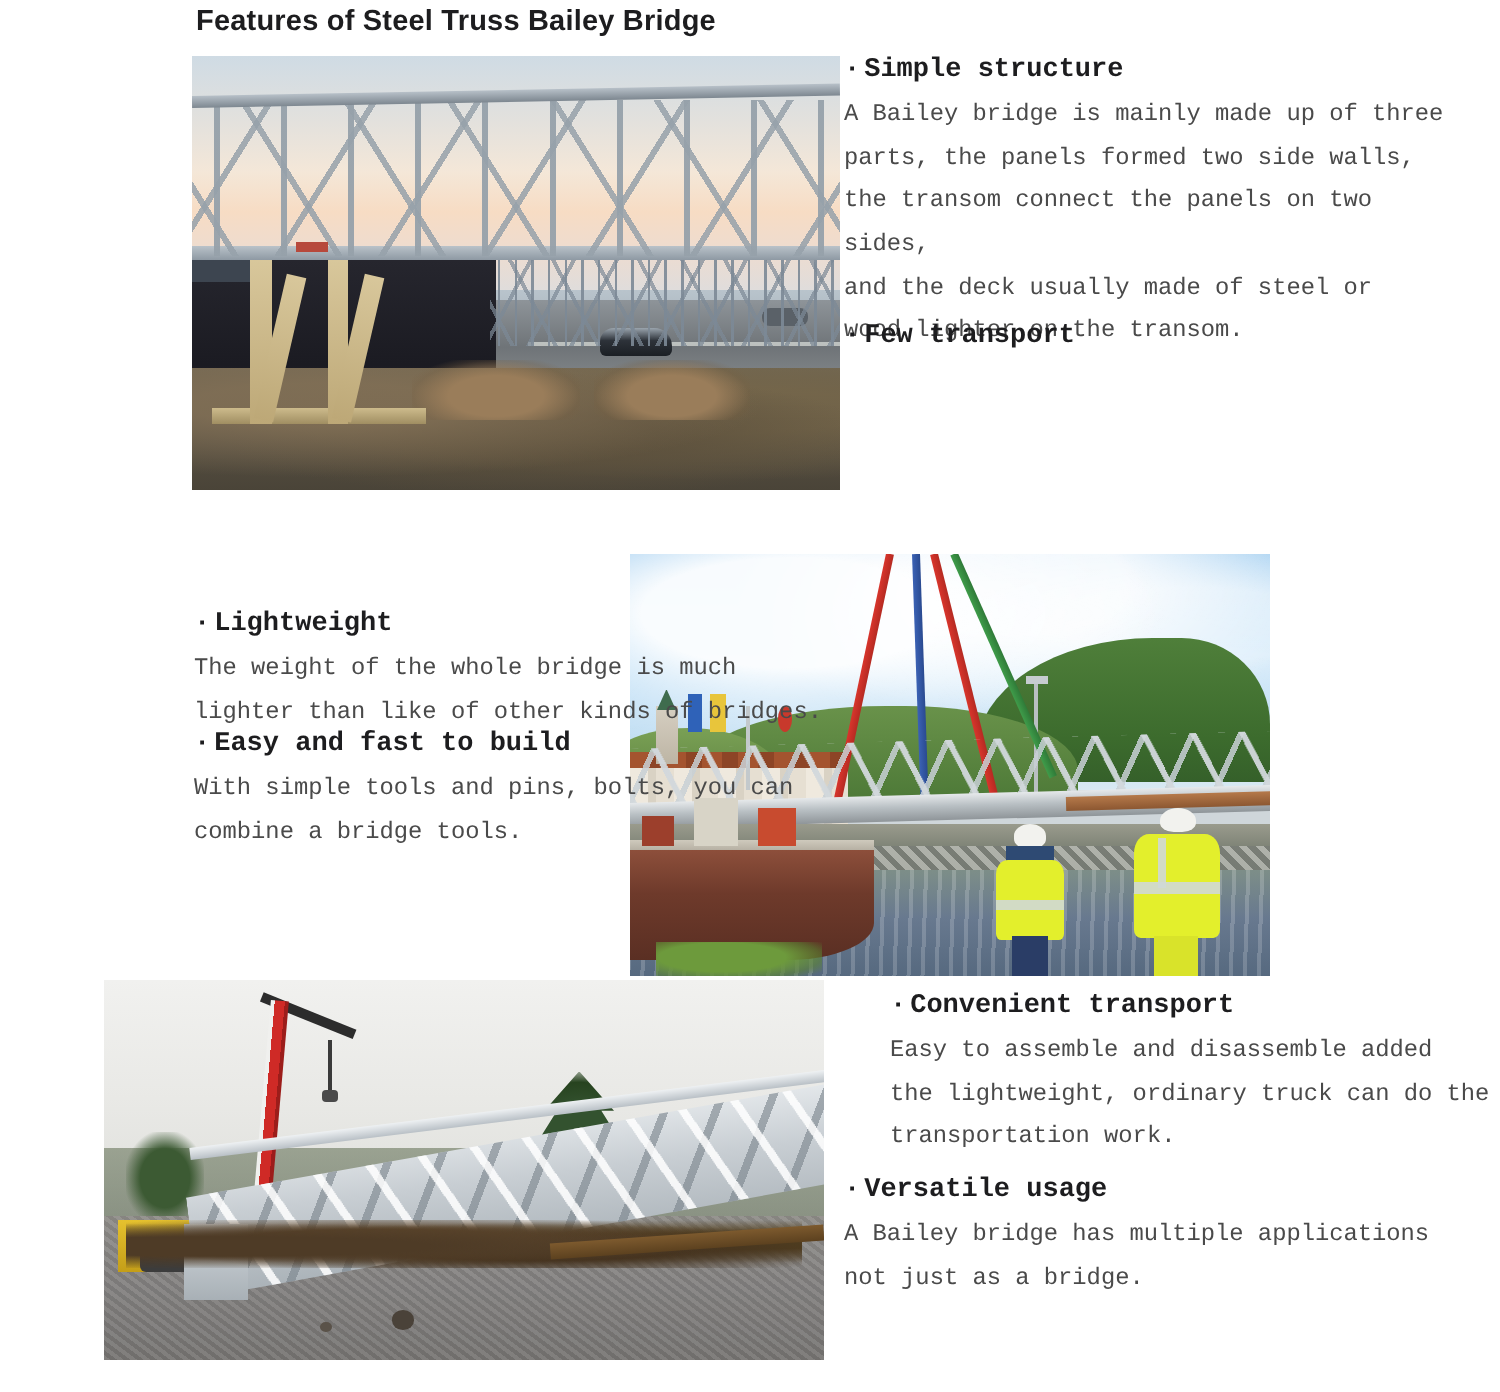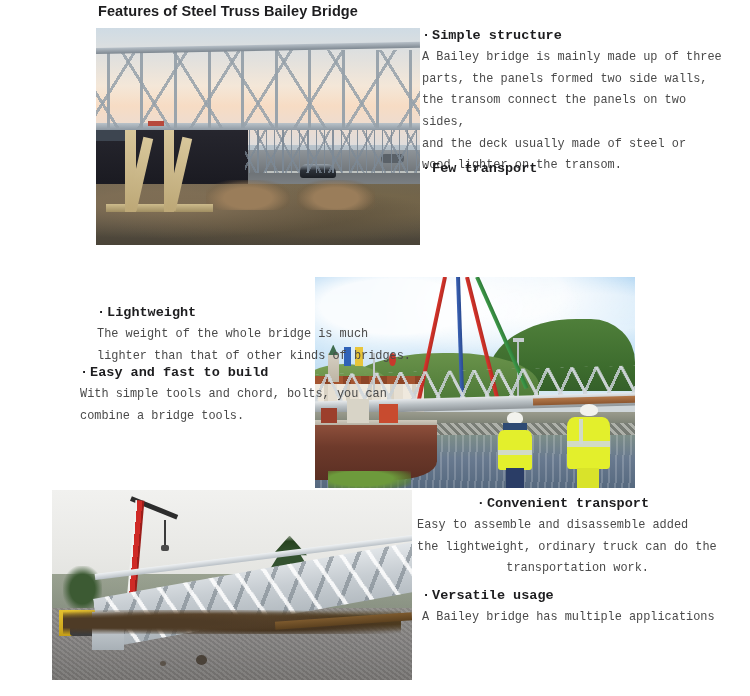--- a/index.html
+++ b/index.html
@@ -46,22 +46,22 @@
     color: #4a4a4a;
     line-height: 1.82;
   }
   .feature-body .ln { display: block; white-space: nowrap; }
 
   .txt-block { position: absolute; font-family: Liberation Mono, monospace; }
 
   #text-simple-structure  { left: 422px; top: 26px;  width: 232px; }
   #text-few-components    { left: 422px; top: 159px; width: 232px; }
   #text-lightweight       { left: 97px;  top: 303px; width: 230px; }
-  #text-easy-fast         { left: 80px;  top: 363px; width: 230px; }
-  #text-convenient        { left: 417px; top: 494px; width: 232px; text-align: right; }
+  #text-easy-fast         { left: 97px;  top: 363px; width: 230px; }
+  #text-convenient        { left: 445px; top: 494px; width: 232px; }
   #text-versatile         { left: 422px; top: 586px; width: 232px; }
 
   
   .photo {
     position: absolute;
     overflow: hidden;
     background: #cfd6da;
   }
   #photo-bridge-sunset   { left: 96px;  top: 28px;  width: 324px; height: 217px; }
   #photo-bridge-lift     { left: 315px; top: 277px; width: 320px; height: 211px; }
@@ -496,28 +496,28 @@
       <div class="w-stripe" style="left:6%; top:44%; width:88%; height:7%;"></div>
       <div class="w-stripe" style="left:30%; top:18%; width:9%; height:30%;"></div>
       <div class="w-legs" style="left:26%; top:76%; width:46%; height:24%; background:#d9e32a;"></div>
     </div>
   </div>
 
   <div class="txt-block" id="text-lightweight">
     <div class="feature-heading"><span class="bullet">·</span><span>Lightweight</span></div>
     <div class="feature-body">
       <span class="ln">The weight of the whole bridge is much</span>
-      <span class="ln">lighter than that of other kinds of bridges.</span>
+      <span class="ln">lighter than like of other kinds of bridges.</span>
     </div>
   </div>
 
   <div class="txt-block" id="text-easy-fast">
     <div class="feature-heading"><span class="bullet">·</span><span>Easy and fast to build</span></div>
     <div class="feature-body">
-      <span class="ln">With simple tools and chord, bolts, you can</span>
+      <span class="ln">With simple tools and pins, bolts, you can</span>
       <span class="ln">combine a bridge tools.</span>
     </div>
   </div>
 
   <div class="photo" id="photo-bridge-ground">
     <div class="ph-layer sky"></div>
     <div class="ph-layer treeline"></div>
     <div class="ph-layer smalltree"></div>
     <div class="ph-layer bigtree"></div>
     <div class="ph-layer craneboom"></div>
@@ -545,16 +545,17 @@
       <span class="ln">Easy to assemble and disassemble added</span>
       <span class="ln">the lightweight, ordinary truck can do the</span>
       <span class="ln">transportation work.</span>
     </div>
   </div>
 
   <div class="txt-block" id="text-versatile">
     <div class="feature-heading"><span class="bullet">·</span><span>Versatile usage</span></div>
     <div class="feature-body">
       <span class="ln">A Bailey bridge has multiple applications</span>
+      <span class="ln">not just as a bridge.</span>
     </div>
   </div>
 
 </div>
 
 </body></html>

